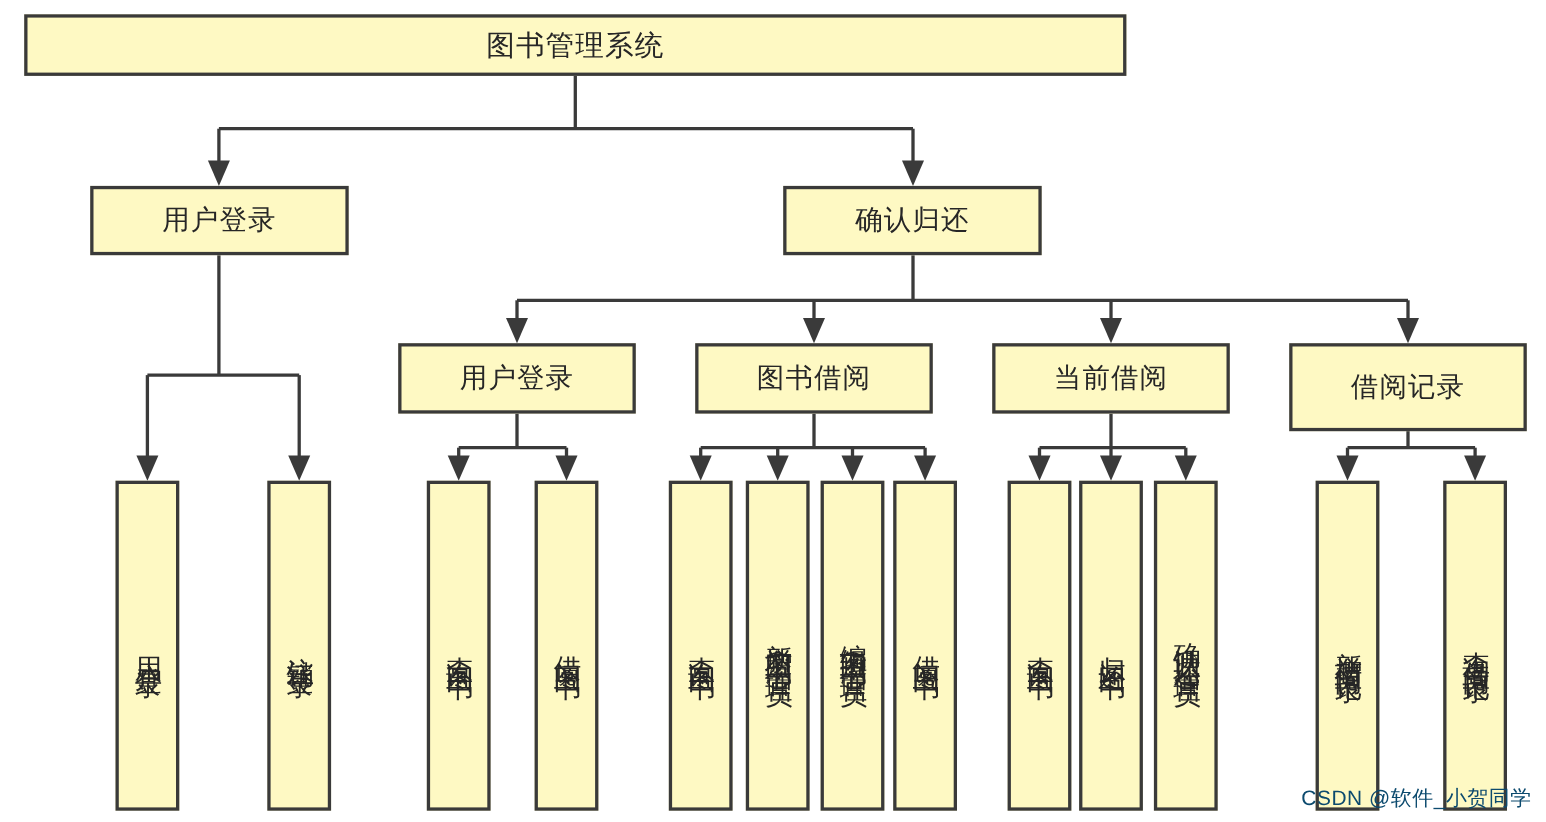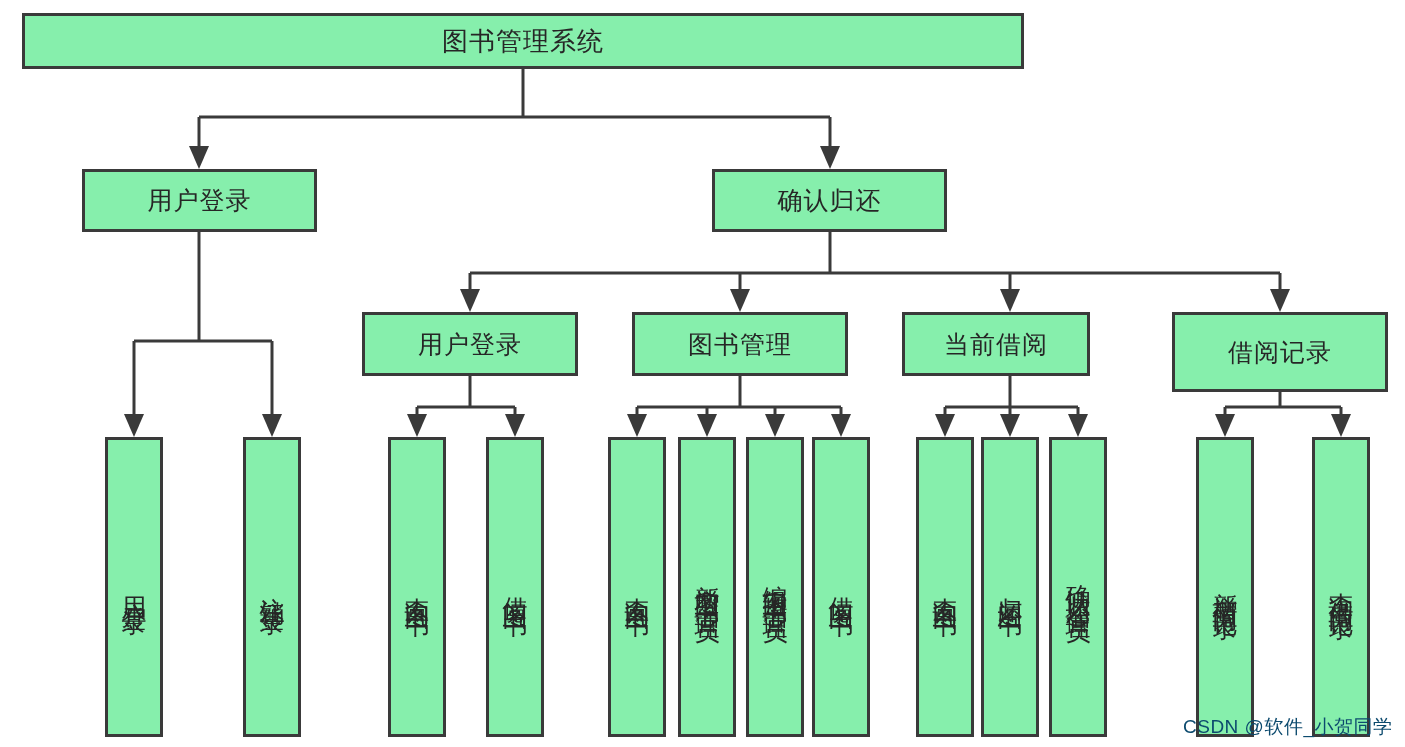--- a/index.html
+++ b/index.html
@@ -18,21 +18,21 @@
   .connectors {
     position: absolute;
     left: 0;
     top: 0;
     z-index: 1;
   }
   .node {
     position: absolute;
     box-sizing: border-box;
     border: 3px solid #3a3a3a;
-    background: #86efac;
+    background: #fef9c3;
     display: flex;
     align-items: center;
     justify-content: center;
     color: #262626;
     z-index: 2;
   }
   .node .h-label {
     font-size: 25px;
     letter-spacing: 1px;
     line-height: 1;
@@ -139,23 +139,23 @@
     <span class="h-label">用户登录</span>
   </div>
   <div class="node" style="left:712px; top:169px; width:235px; height:63px;">
     <span class="h-label">确认归还</span>
   </div>
 
   <div class="node" style="left:362px; top:312px; width:216px; height:64px;">
     <span class="h-label">用户登录</span>
   </div>
   <div class="node" style="left:632px; top:312px; width:216px; height:64px;">
-    <span class="h-label">图书管理</span>
-  </div>
-  <div class="node" style="left:902px; top:312px; width:188px; height:64px;text-align:center;">
+    <span class="h-label">图书借阅</span>
+  </div>
+  <div class="node" style="left:902px; top:312px; width:216px; height:64px;text-align:center;">
     <span class="h-label">当前借阅</span>
   </div>
   <div class="node" style="left:1172px; top:312px; width:216px; height:80px;">
     <span class="h-label">借阅记录</span>
   </div>
 
   <div class="node leaf" style="left:105px; top:437px; width:58px; height:300px;">
     <span class="v-label">用户登录</span>
   </div>
   <div class="node leaf" style="left:243px; top:437px; width:58px; height:300px;">

